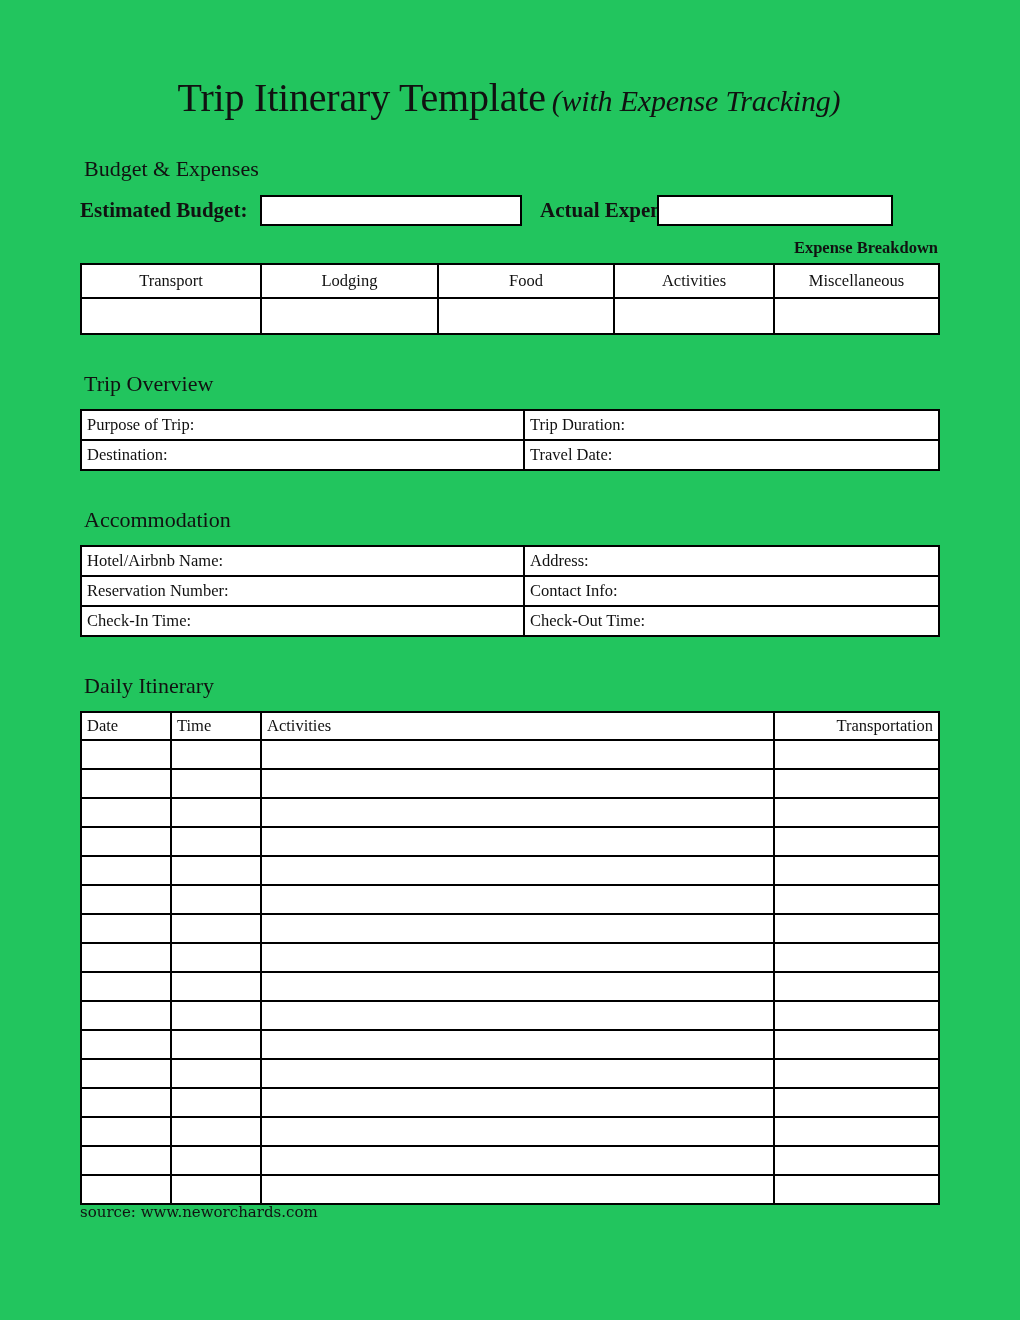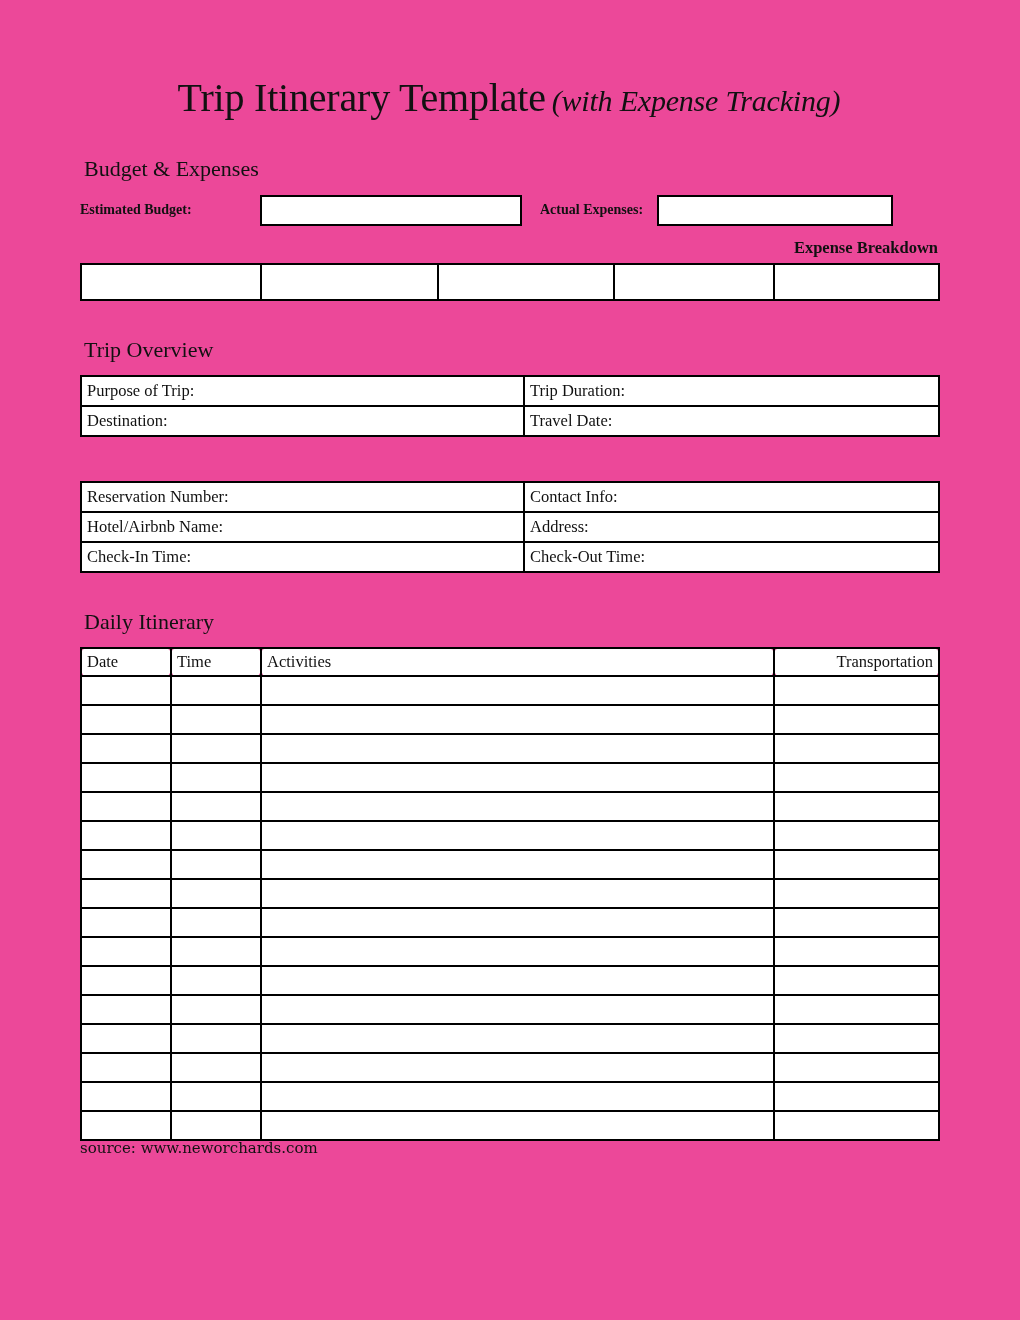--- a/index.html
+++ b/index.html
@@ -11,21 +11,21 @@
     width: 1020px;
     height: 1320px;
     font-family: "Liberation Serif", "DejaVu Serif", serif;
     color: #111111;
     overflow: hidden;
   }
   .page {
     position: relative;
     width: 1020px;
     height: 1320px;
-    background: #ec4899;
+    background: #22c55e;
     box-sizing: border-box;
   }
   .content {
     position: absolute;
     left: 80px;
     top: 0;
     width: 858px;
   }
 
   
@@ -73,21 +73,21 @@
   }
 
   
   .budget-row {
     display: flex;
     align-items: center;
     height: 32px;
   }
   .budget-label {
     font-weight: bold;
-    font-size: 14px;
+    font-size: 21px;
     white-space: nowrap;
   }
   .budget-box {
     border: 2px solid #000;
     background: #ffffff;
     height: 31px;
     box-sizing: border-box;
   }
   #est-budget-label { width: 180px; }
   #est-budget-box   { width: 262px; }
@@ -105,21 +105,20 @@
   table.expense tr.empty td { height: 34px; }
 
   
   table.two-col td { height: 28px; text-align: left; }
 
   
   table.itinerary th {
     height: 26px;
     font-weight: normal;
     font-size: 16.5px;
-    border-radius: 6px;
   }
   table.itinerary th.left { text-align: left; }
   table.itinerary th.center { text-align: right; }
   table.itinerary td { height: 27px; }
 
   
   .source-line {
     font-family: "DejaVu Serif", "Liberation Serif", serif;
     font-size: 15px;
     line-height: 1;
@@ -160,20 +159,27 @@
 
     <table class="grid expense">
       <colgroup>
         <col style="width:180px">
           <col style="width:177px">
           <col style="width:176px">
           <col style="width:160px">
           <col style="width:165px">
       </colgroup>
       <tbody>
+        <tr>
+          <td>Transport</td>
+          <td>Lodging</td>
+          <td>Food</td>
+          <td>Activities</td>
+          <td>Miscellaneous</td>
+        </tr>
         <tr class="empty">
           <td></td>
           <td></td>
           <td></td>
           <td></td>
           <td></td>
         </tr>
       </tbody>
     </table>
 
@@ -195,36 +201,37 @@
         </tr>
         <tr>
           <td>Destination:</td>
           <td>Travel Date:</td>
         </tr>
       </tbody>
     </table>
 
     <div class="spacer-34"></div>
 
+    <div class="section-heading">Accommodation</div>
 
     <div class="spacer-10"></div>
 
     <table class="grid two-col">
       <colgroup>
           <col style="width:443px">
           <col style="width:415px">
         </colgroup>
       <tbody>
         <tr>
+          <td>Hotel/Airbnb Name:</td>
+          <td>Address:</td>
+        </tr>
+        <tr>
           <td>Reservation Number:</td>
           <td>Contact Info:</td>
-        </tr>
-        <tr>
-          <td>Hotel/Airbnb Name:</td>
-          <td>Address:</td>
         </tr>
         <tr>
           <td>Check-In Time:</td>
           <td>Check-Out Time:</td>
         </tr>
       </tbody>
     </table>
 
     <div class="spacer-34"></div>
 

